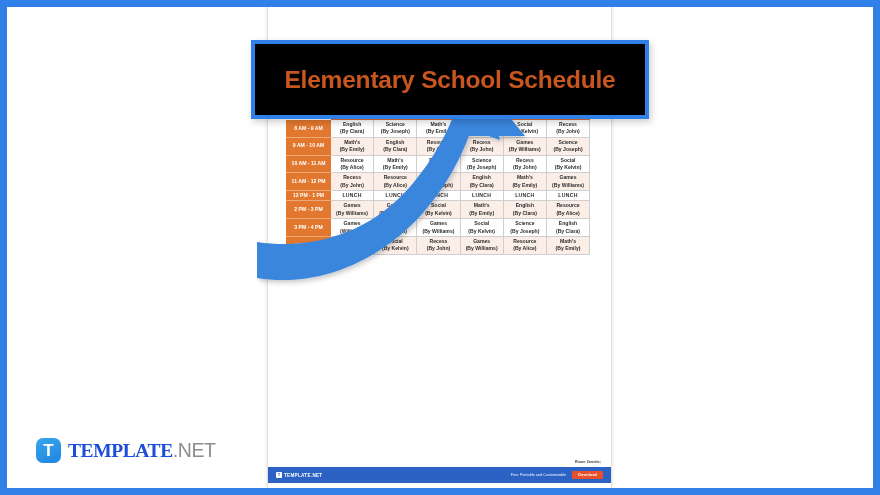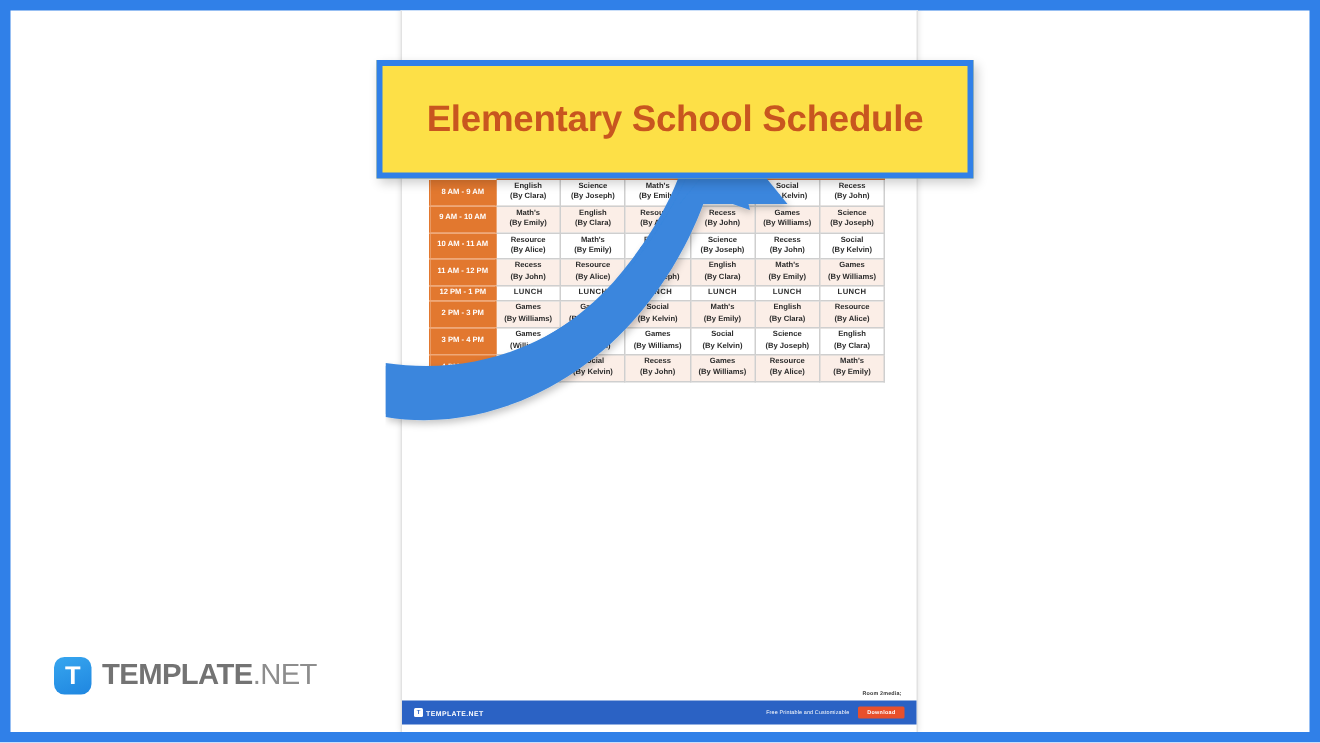--- a/index.html
+++ b/index.html
@@ -151,21 +151,21 @@
     pointer-events: none;
   }
 
   
   #callout {
     position: absolute;
     left: 244px;
     top: 33px;
     width: 398px;
     height: 79px;
-    background: #fde047;
+    background: #000000;
     border: 4px solid #3080e8;
     display: flex;
     align-items: center;
     justify-content: center;
     box-shadow: 2px 3px 7px rgba(0,0,0,0.20);
   }
   #callout-title {
     font-size: 24.5px;
     font-weight: bold;
     color: #c8561f;
@@ -190,21 +190,21 @@
     font-size: 17px;
     font-weight: bold;
     line-height: 25px;
     text-align: center;
   }
   #brand-text {
     font-size: 19.5px;
     font-weight: bold;
     letter-spacing: -0.4px;
   }
-  #brand-text .tn-a { color: #737373; }
+  #brand-text .tn-a { color: #1d4ed8; font-family: Liberation Serif, serif; }
   #brand-text .tn-b { color: #8d8d8d; font-weight: normal; text-align: center; }
 </style>
 </head>
 <body>
 
 <div id="frame">
 
   <div id="page">
 
     <table id="schedule">

